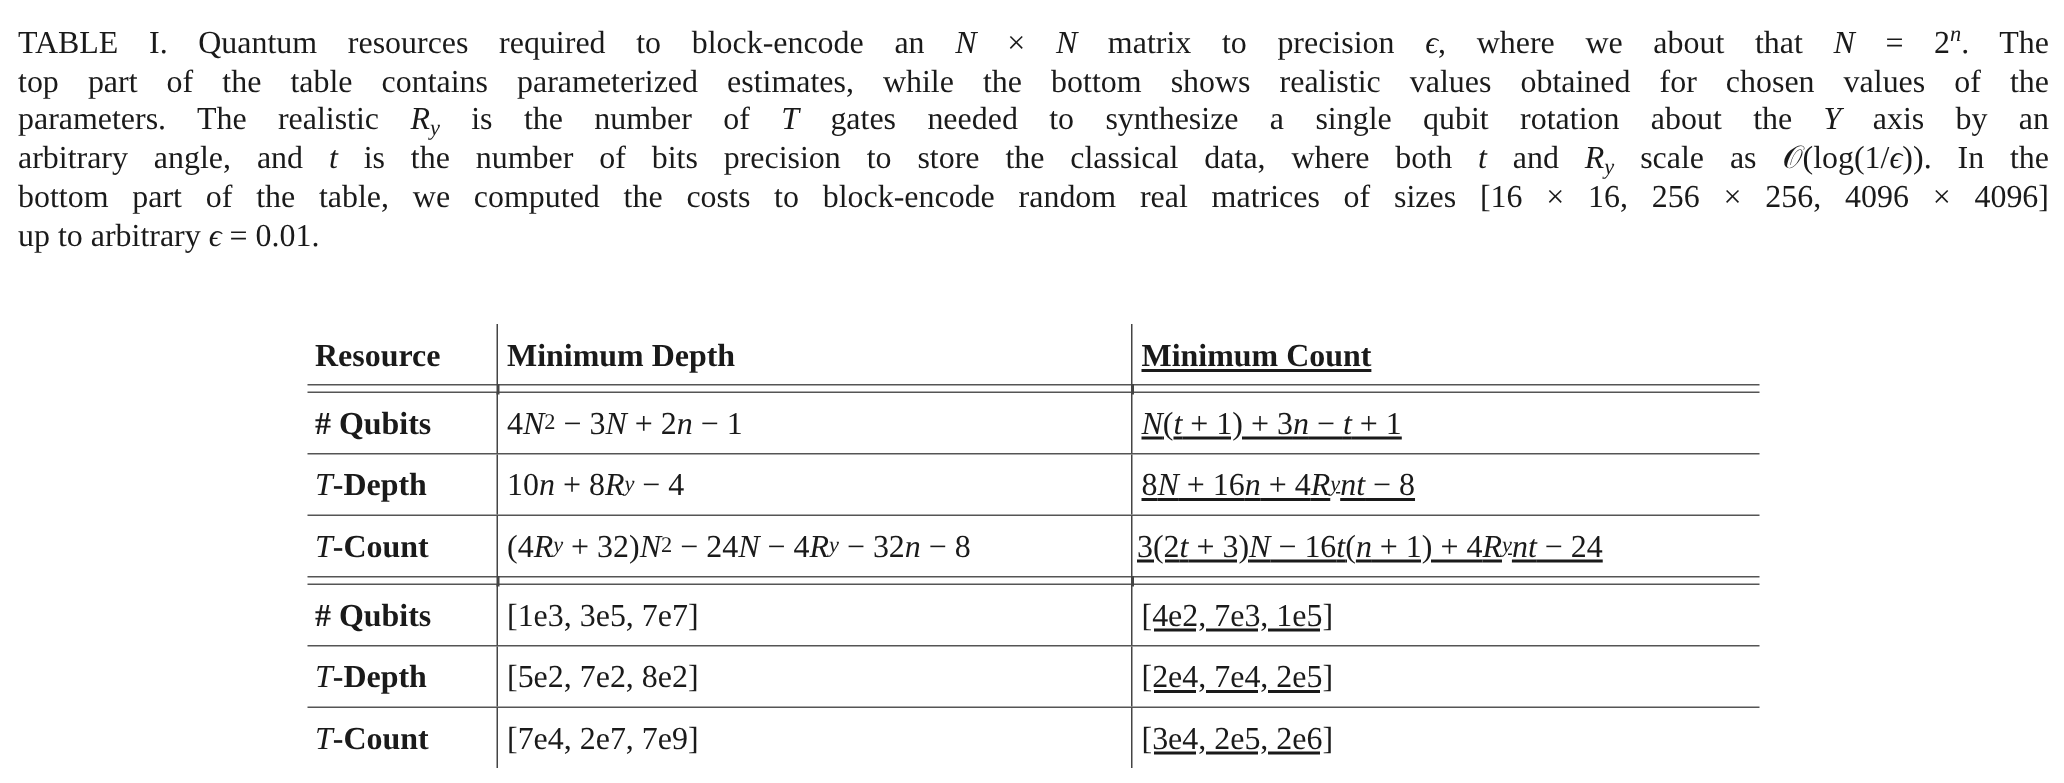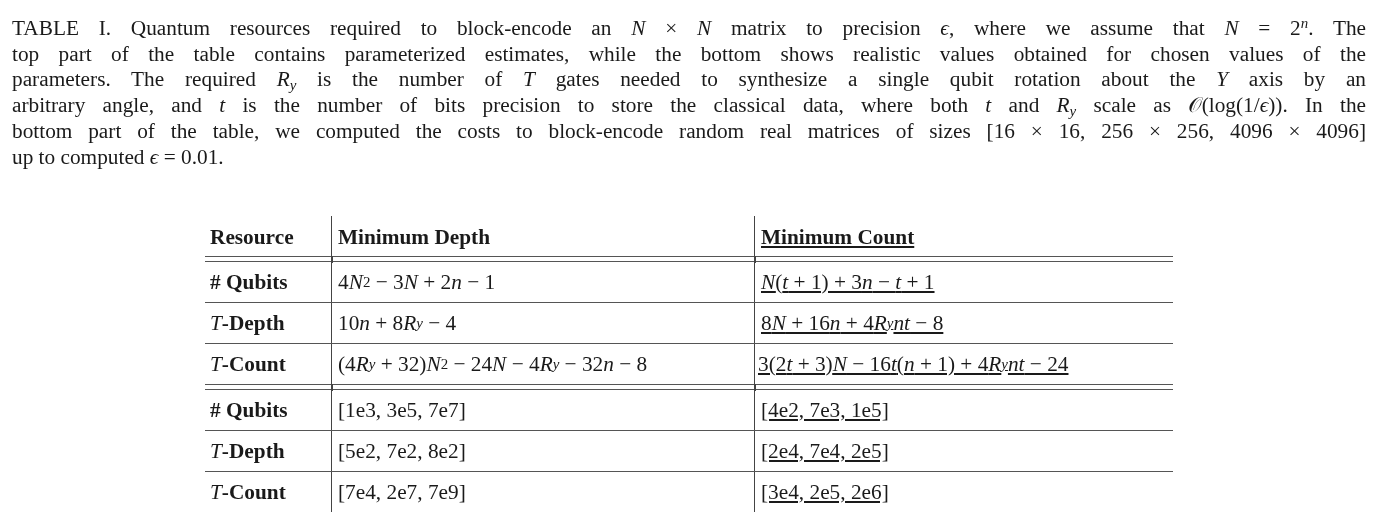--- a/index.html
+++ b/index.html
@@ -99,26 +99,26 @@
       border-top: 1.5px solid #555;
     }
 
     .bold { font-weight: bold; }
     .bold-plain { font-weight: normal; }
   </style>
 </head>
 <body>
 
 <div class="caption">
-  <span class="line"><span>TABLE I. Quantum resources required to block-encode an </span><span class="m">N</span><span> × </span><span class="m">N</span><span> matrix to precision </span><span class="m">ϵ</span><span>, where we assume that </span><span class="m">N</span><span> = 2</span><sup class="m">n</sup><span>.  The</span></span>
+  <span class="line"><span>TABLE I. Quantum resources required to block-encode an </span><span class="m">N</span><span> × </span><span class="m">N</span><span> matrix to precision </span><span class="m">ϵ</span><span>, where we about that </span><span class="m">N</span><span> = 2</span><sup class="m">n</sup><span>.  The</span></span>
   <span class="line">top part of the table contains parameterized estimates, while the bottom shows realistic values obtained for chosen values of the</span>
-  <span class="line"><span>parameters.  The required </span><span class="m">R</span><sub class="m">y</sub><span> is the number of </span><span class="m">T</span><span> gates needed to synthesize a single qubit rotation about the </span><span class="m">Y</span><span> axis by an</span></span>
+  <span class="line"><span>parameters.  The realistic </span><span class="m">R</span><sub class="m">y</sub><span> is the number of </span><span class="m">T</span><span> gates needed to synthesize a single qubit rotation about the </span><span class="m">Y</span><span> axis by an</span></span>
   <span class="line"><span>arbitrary angle, and </span><span class="m">t</span><span> is the number of bits precision to store the classical data, where both </span><span class="m">t</span><span> and </span><span class="m">R</span><sub class="m">y</sub><span> scale as </span><span>𝒪</span><span>(log(1/</span><span class="m">ϵ</span><span>)).  In the</span></span>
   <span class="line">bottom part of the table, we computed the costs to block-encode random real matrices of sizes [16 × 16, 256 × 256, 4096 × 4096]</span>
-  <span class="line last"><span>up to computed </span><span class="m">ϵ</span><span> = 0.01.</span></span>
+  <span class="line last"><span>up to arbitrary </span><span class="m">ϵ</span><span> = 0.01.</span></span>
 </div>
 
 <div class="tbl">
 
   <div class="row head">
     <div class="cell c0">Resource</div>
     <div class="cell c1">Minimum Depth</div>
     <div class="cell c2">Minimum Count</div>
   </div>
   <div class="dbl">

